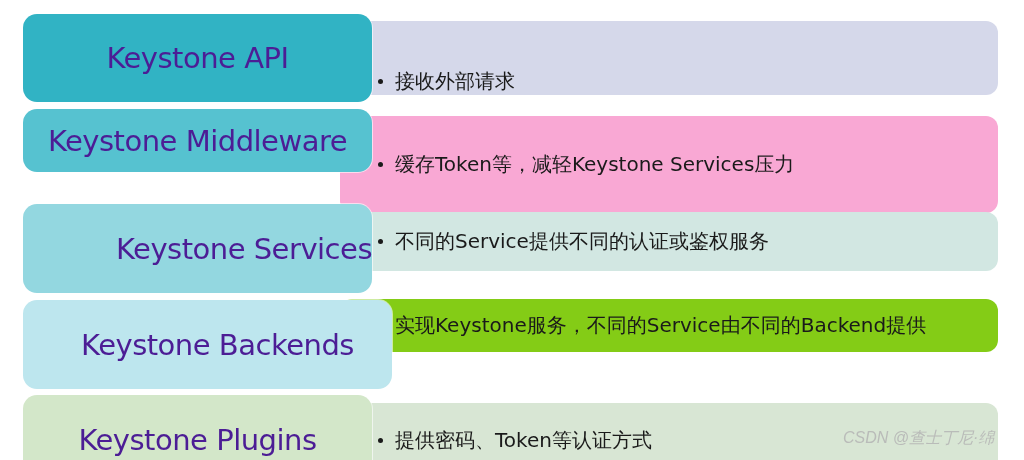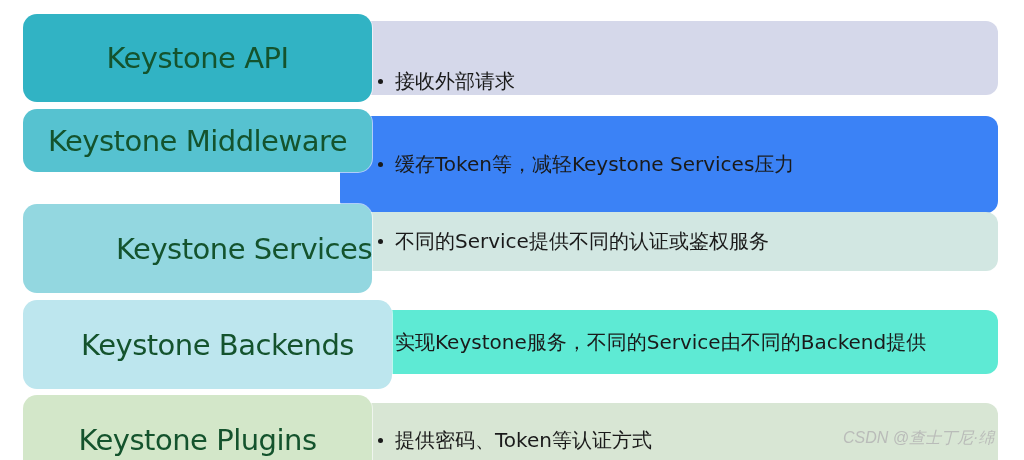--- a/index.html
+++ b/index.html
@@ -46,21 +46,21 @@
       left: 23px;
       width: 349px;
       border-radius: 14px;
       display: flex;
       align-items: center;
       justify-content: center;
       box-shadow: 0 0 0 1px rgba(255,255,255,0.6);
     }
     .name-text {
       font-size: 29px;
-      color: #14532d;
+      color: #4c1d95;
       white-space: nowrap;
       font-family: "DejaVu Sans", sans-serif;
       letter-spacing: -0.5px;
     }
     .watermark {
       position: absolute;
       left: 843px;
       top: 428px;
       font-size: 16px;
       color: rgba(180,180,180,0.85);
@@ -77,41 +77,41 @@
   <div class="desc-box" style="top: 21px; height: 74px; background: rgb(213, 216, 234); align-items: flex-end;">
     <span class="desc-text">
       <span class="bullet"></span>
       <span>接收外部请求</span>
     </span>
   </div>
   <div class="name-box" style="top: 14px; height: 88px; background: rgb(49, 179, 196);">
     <span class="name-text">Keystone API</span>
   </div>
 
-  <div class="desc-box" style="top: 116px; height: 97px; background: #3b82f6;">
+  <div class="desc-box" style="top: 116px; height: 97px; background: #f9a8d4;">
     <span class="desc-text">
       <span class="bullet"></span>
       <span>缓存Token等，减轻Keystone Services压力</span>
     </span>
   </div>
   <div class="name-box" style="top: 109px; height: 63px; background: rgb(86, 194, 208);">
     <span class="name-text">Keystone Middleware</span>
   </div>
 
   <div class="desc-box" style="top: 212px; height: 59px; background: rgb(210, 231, 226);">
     <span class="desc-text">
       <span class="bullet"></span>
       <span>不同的Service提供不同的认证或鉴权服务</span>
     </span>
   </div>
   <div class="name-box" style="top: 204px; height: 89px; background: rgb(147, 215, 224); justify-content: flex-end;">
     <span class="name-text">Keystone Services</span>
   </div>
 
-  <div class="desc-box" style="top: 310px; height: 64px; background: #5eead4;">
+  <div class="desc-box" style="top: 299px; height: 53px; background: #84cc16;">
     <span class="desc-text">
       <span class="bullet"></span>
       <span>实现Keystone服务，不同的Service由不同的Backend提供</span>
     </span>
   </div>
   <div class="name-box" style="top: 300px; height: 89px; background: rgb(189, 230, 238); padding-left: 20px;">
     <span class="name-text">Keystone Backends</span>
   </div>
 
   <div class="desc-box" style="top: 403px; height: 74px; background: rgb(216, 230, 212);">

